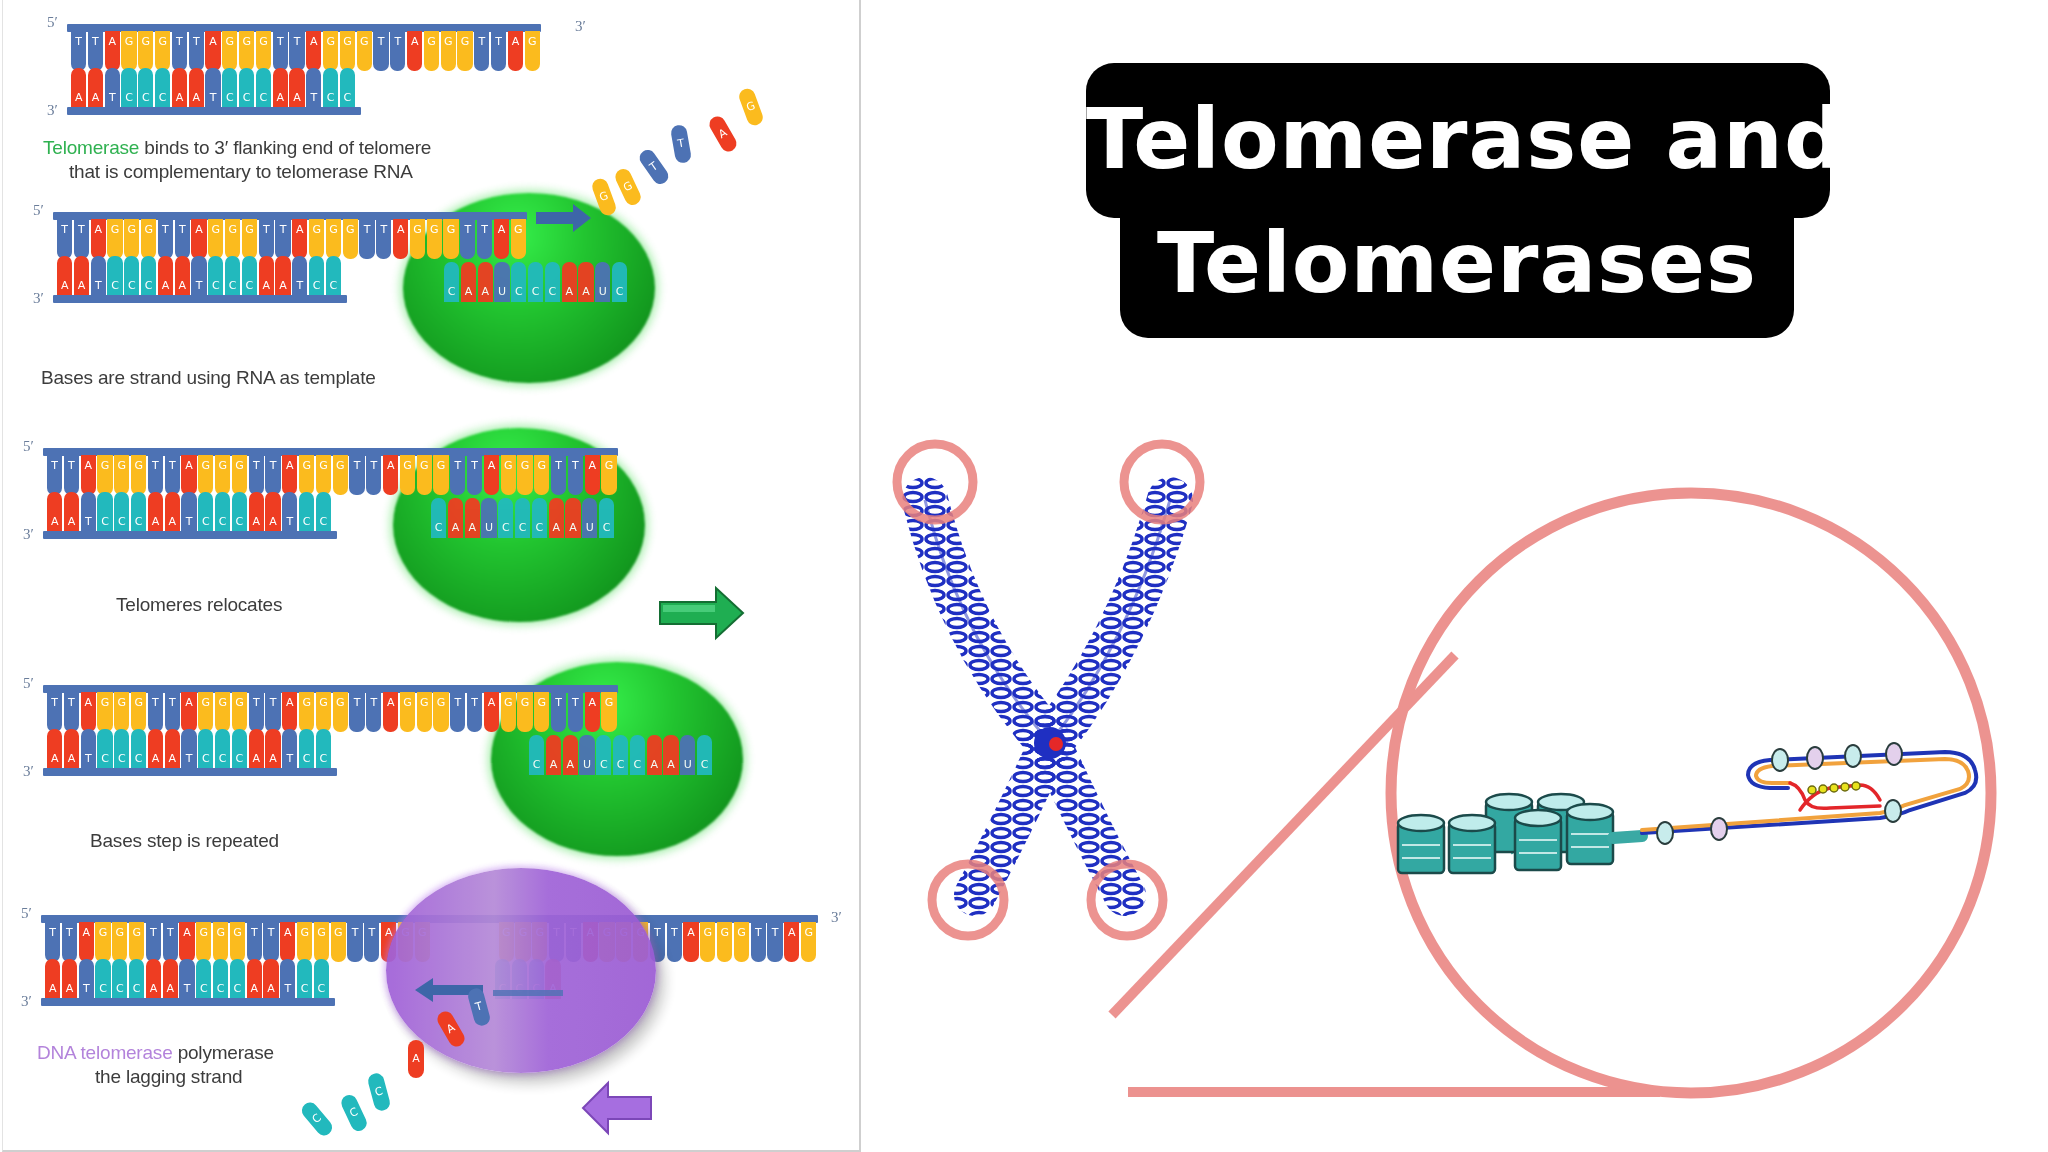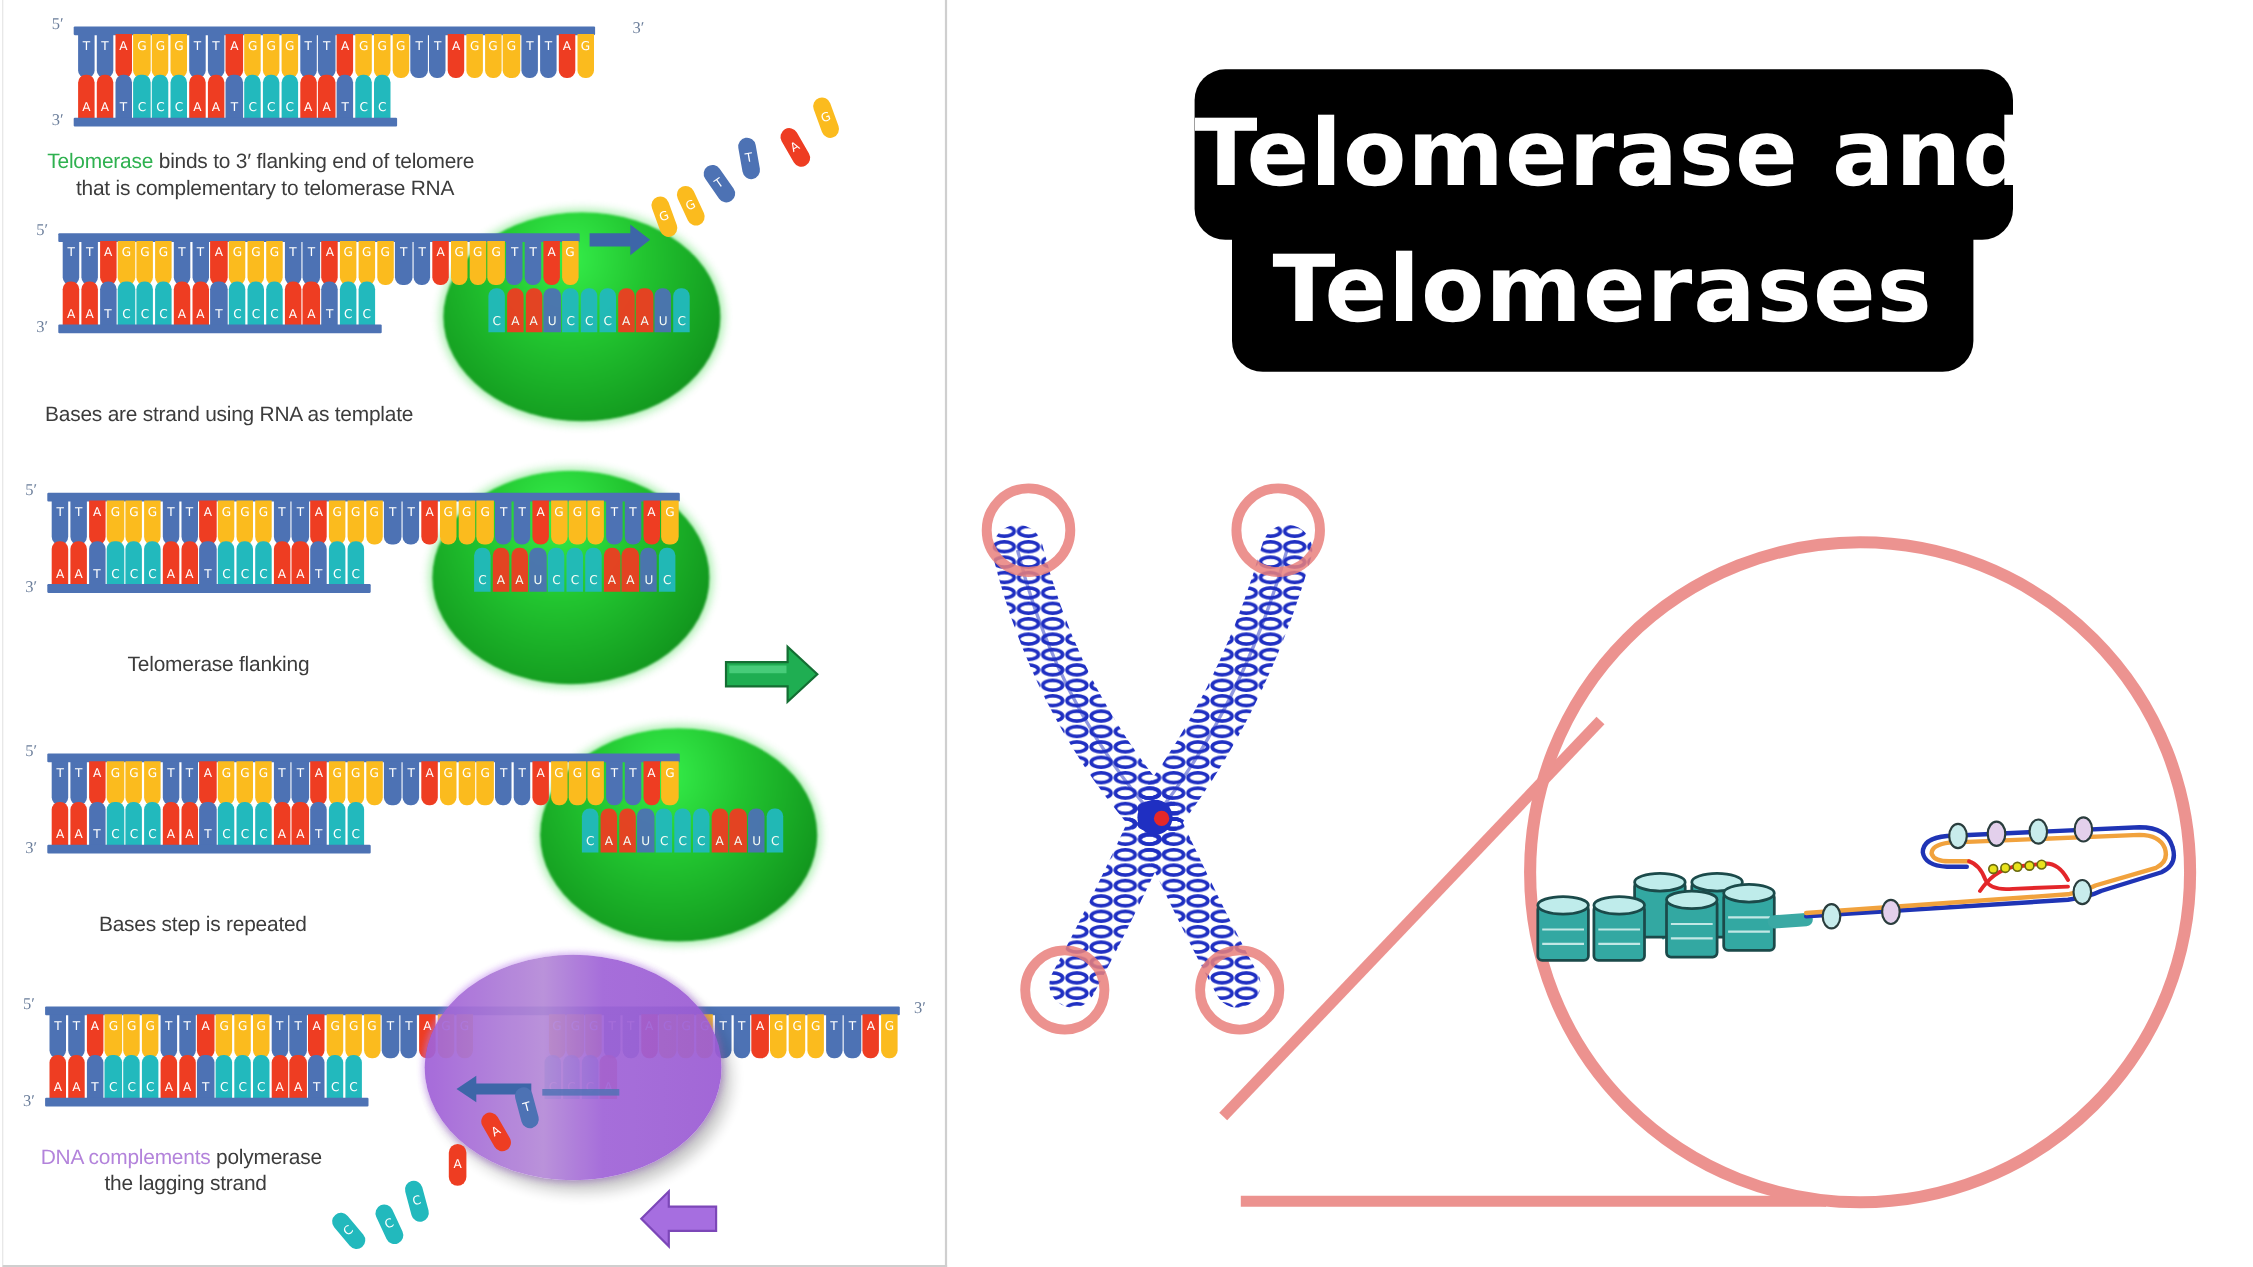--- a/index.html
+++ b/index.html
@@ -33,26 +33,26 @@
 
 <div class="panel-left" id="leftPanel">
 
   <div class="caption" style="left:40px;top:136px;">
     <span class="hl-green">Telomerase</span><span> binds to 3′ flanking end of telomere</span>
   </div>
   <div class="caption" style="left:66px;top:160px;">that is complementary to telomerase RNA</div>
 
   <div class="caption" style="left:38px;top:366px;">Bases are strand using RNA as template</div>
 
-  <div class="caption" style="left:113px;top:593px;">Telomerase flanking</div>
+  <div class="caption" style="left:113px;top:593px;">Telomeres relocates</div>
 
   <div class="caption" style="left:87px;top:829px;">Bases step is repeated</div>
 
   <div class="caption" style="left:34px;top:1041px;">
-    <span class="hl-purple">DNA complements</span><span> polymerase</span>
+    <span class="hl-purple">DNA telomerase</span><span> polymerase</span>
   </div>
   <div class="caption" style="left:92px;top:1065px;">the lagging strand</div>
 
   <div class="sphere-green" style="left:400px;top:193px;width:252px;height:190px;"></div>
   <div class="sphere-green" style="left:390px;top:428px;width:252px;height:194px;"></div>
   <div class="sphere-green" style="left:488px;top:662px;width:252px;height:194px;"></div>
 
   <div id="strands">
       <div class="backbone" style="left:64px;top:24px;width:474.40000000000003px;"></div>
       <div class="base top-base c-T" style="left:68px;top:31px;width:15.3px;">

